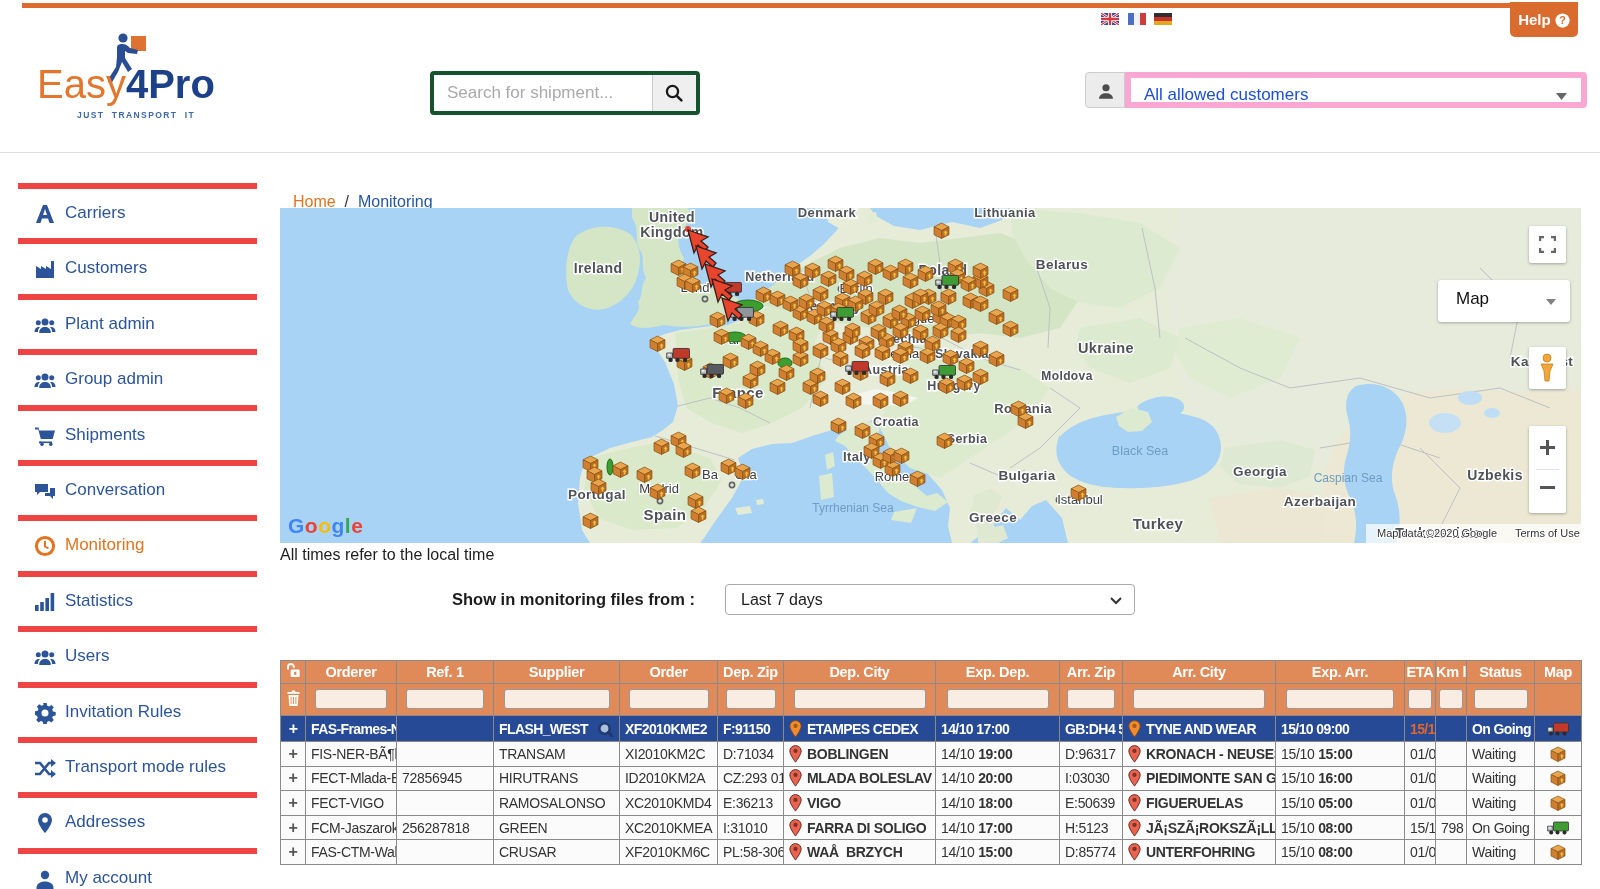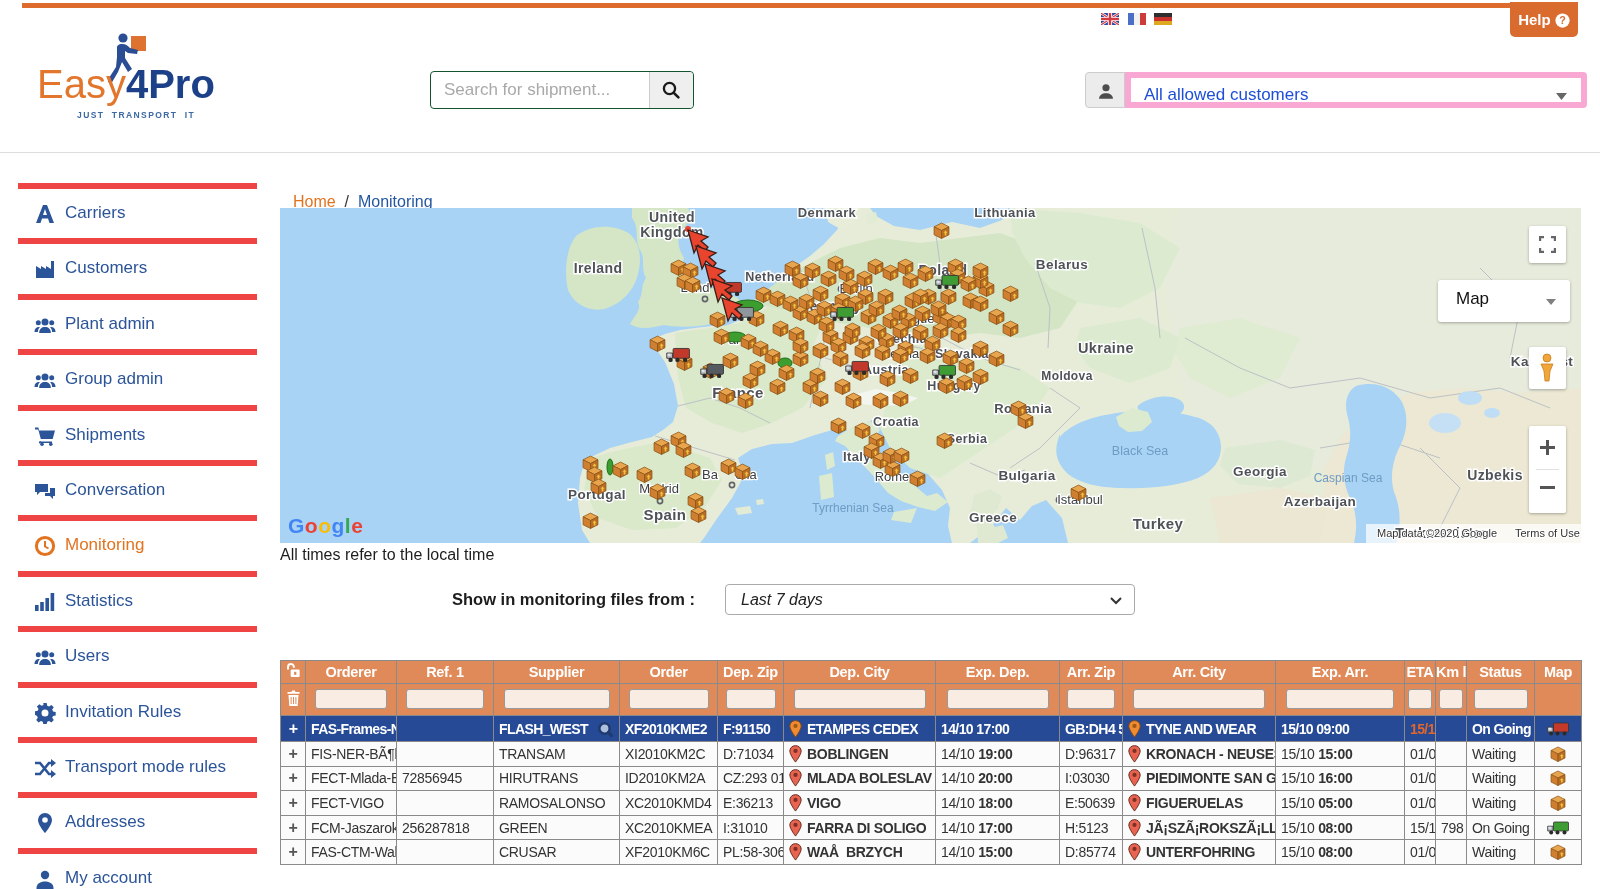--- a/index.html
+++ b/index.html
@@ -6,40 +6,40 @@
   font-family:"Liberation Sans",sans-serif;}
 #topbar{position:absolute;left:22px;top:3px;width:1556px;height:5px;background:#dd6b2e;}
 #help{position:absolute;left:1510px;top:2px;width:68px;height:35px;background:#d96b2f;
   border-radius:0 0 5px 5px;color:#fff;font-weight:bold;font-size:15px;text-align:center;}
 #help span{display:inline-block;margin-top:9px;}
 .flag{position:absolute;top:13px;width:18px;height:12px;}
 #logoword{position:absolute;left:37px;top:62px;font-size:40px;letter-spacing:0px;}
 #logoword .e{color:#e2762d;font-weight:400;}
 #logoword .p{color:#1c4189;font-weight:700;}
 #logosub{position:absolute;left:77px;top:110px;font-size:8.5px;letter-spacing:1.4px;color:#3c68a4;font-weight:bold;}
-#search{position:absolute;left:430px;top:71px;width:262px;height:36px;border:1px solid #14532d;border-radius:4px;background:#fff;}
+#search{position:absolute;left:430px;top:71px;width:262px;height:36px;border:4px solid #14532d;border-radius:4px;background:#fff;}
 #search .ph{position:absolute;left:13px;top:8px;color:#a9a9a9;font-size:17px;}
 #search .btn{position:absolute;right:0;top:0;width:43px;height:36px;background:#efefef;border-left:1px solid #ccc;border-radius:0 4px 4px 0;}
 #custicon{position:absolute;left:1085px;top:72px;width:40px;height:36px;background:#ececec;border:1px solid #ccc;border-radius:4px 0 0 4px;box-sizing:border-box;}
 #custsel{position:absolute;left:1125px;top:72px;width:462px;height:36px;background:#fff;border:6px solid #f9a8d4;border-radius:0 4px 4px 0;box-sizing:border-box;font-size:17px;color:#1d4ed8;}
 #custsel .t{position:absolute;left:13px;top:7px;}
 #hdrline{position:absolute;left:0;top:152px;width:1600px;height:1px;background:#ddd;}
 #menu{position:absolute;left:0;top:183px;width:280px;}
 .mi{position:relative;height:49.4px;border-top:6px solid #ef4444;margin-left:18px;width:239px;}
 .mi .ic{position:absolute;left:16px;top:14px;width:22px;height:22px;}
 .mi .tx{position:absolute;left:47px;top:14px;font-size:17px;color:#2b5499;}
 .mi.act .tx{color:#e2731f;}
 #crumb{position:absolute;left:293px;top:193px;font-size:16px;color:#333;}
 #crumb .h{color:#e2731f;}
 #crumb .m{color:#2456a0;}
 #mapbox{position:absolute;left:280px;top:208px;width:1301px;height:335px;overflow:hidden;}
 #alltimes{position:absolute;left:280px;top:546px;font-size:16px;color:#1d1d1d;}
 #showlbl{position:absolute;left:452px;top:590px;white-space:nowrap;font-size:16.5px;font-weight:bold;color:#1d1d1d;}
 #showsel{position:absolute;left:725px;top:584px;width:410px;height:31px;background:#fff;border:1px solid #aaa;border-radius:4px;box-sizing:border-box;}
-#showsel .t{position:absolute;left:15px;top:6px;font-size:16px;color:#222;font-style:italic;}
+#showsel .t{position:absolute;left:15px;top:6px;font-size:16px;color:#222;}
 #tbl{position:absolute;left:280px;top:660px;width:1301px;}
 #tbar{height:22px;background:#21407f;color:#fff;position:relative;}
 #tbar .rec{position:absolute;left:12px;top:3px;font-weight:bold;font-size:14.5px;}
 #tbar .ttl{position:absolute;left:0;width:100%;top:2px;text-align:center;font-weight:bold;font-size:15.5px;}
 table.grid{border-collapse:collapse;table-layout:fixed;width:1301px;font-size:14px;color:#333;border-radius:18px;}
 table.grid td{border:1px solid #8a8a8a;padding:0 0 0 5px;overflow:hidden;white-space:nowrap;letter-spacing:-0.3px;}
 tr.hrow td{background:#df8a58;color:#fff;font-weight:bold;font-size:14.5px;text-align:center;height:22px;padding:0;}
 tr.frow td{background:#df8a58;height:31px;padding:0;text-align:center;}
 .finp{display:inline-block;background:#f8ece3;border:1px solid #999;border-radius:3px;height:18px;margin-top:1px;}
 tr.drow{background:#fbfbfb;height:24.6px;}

